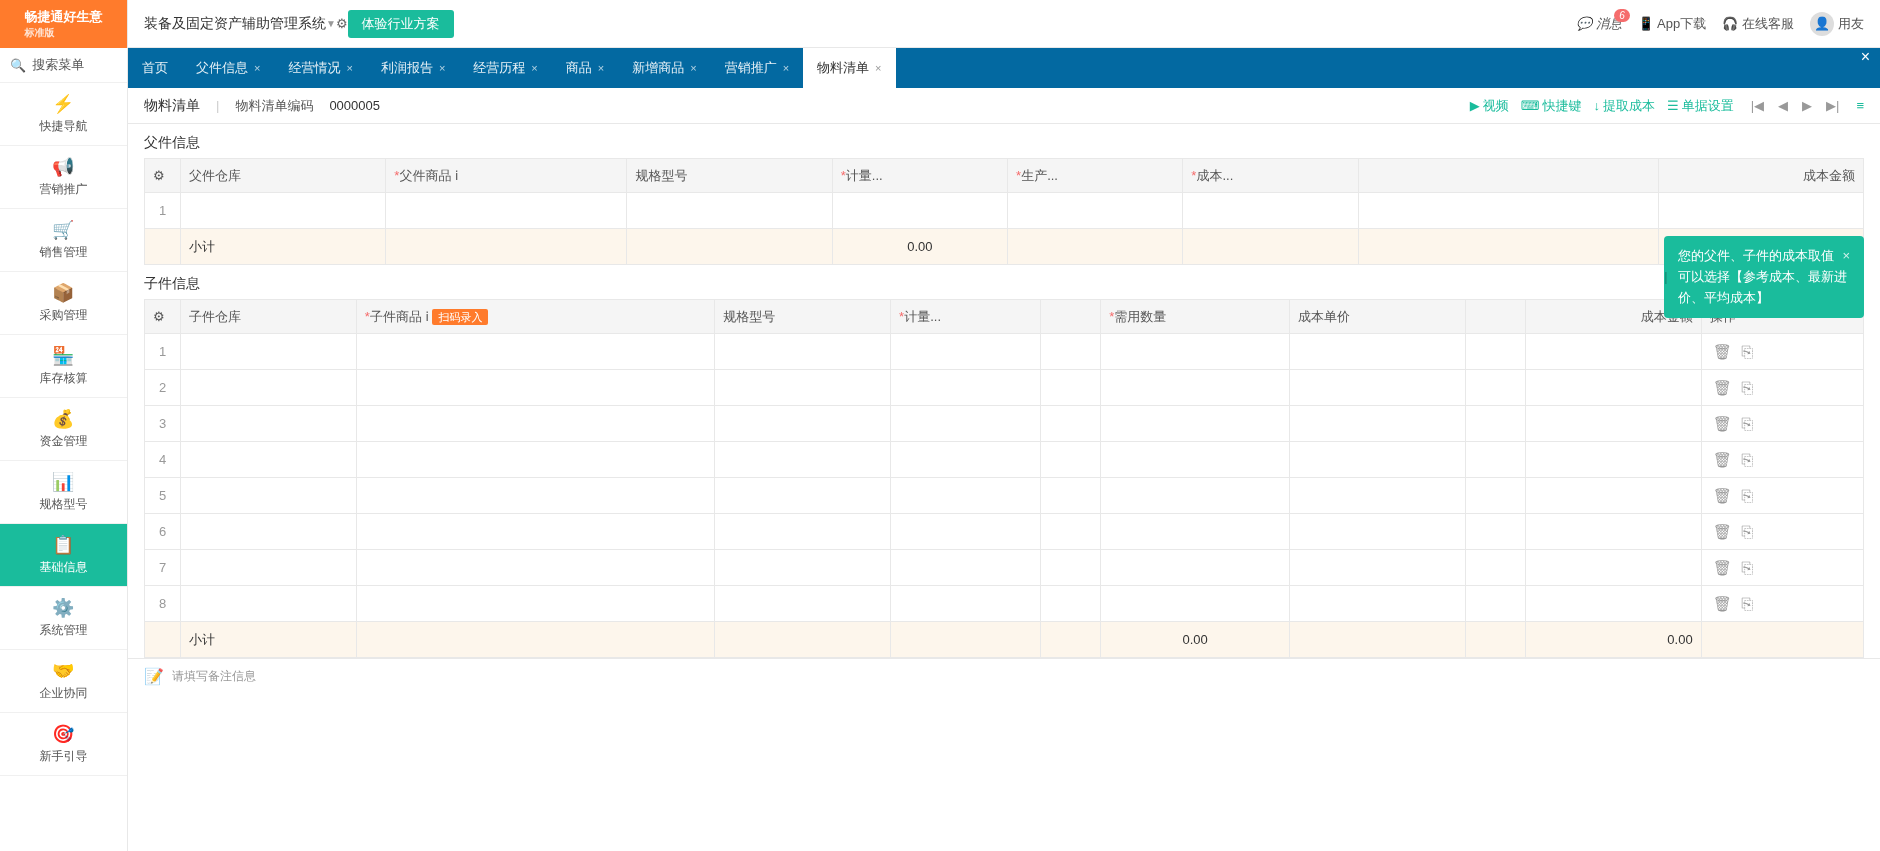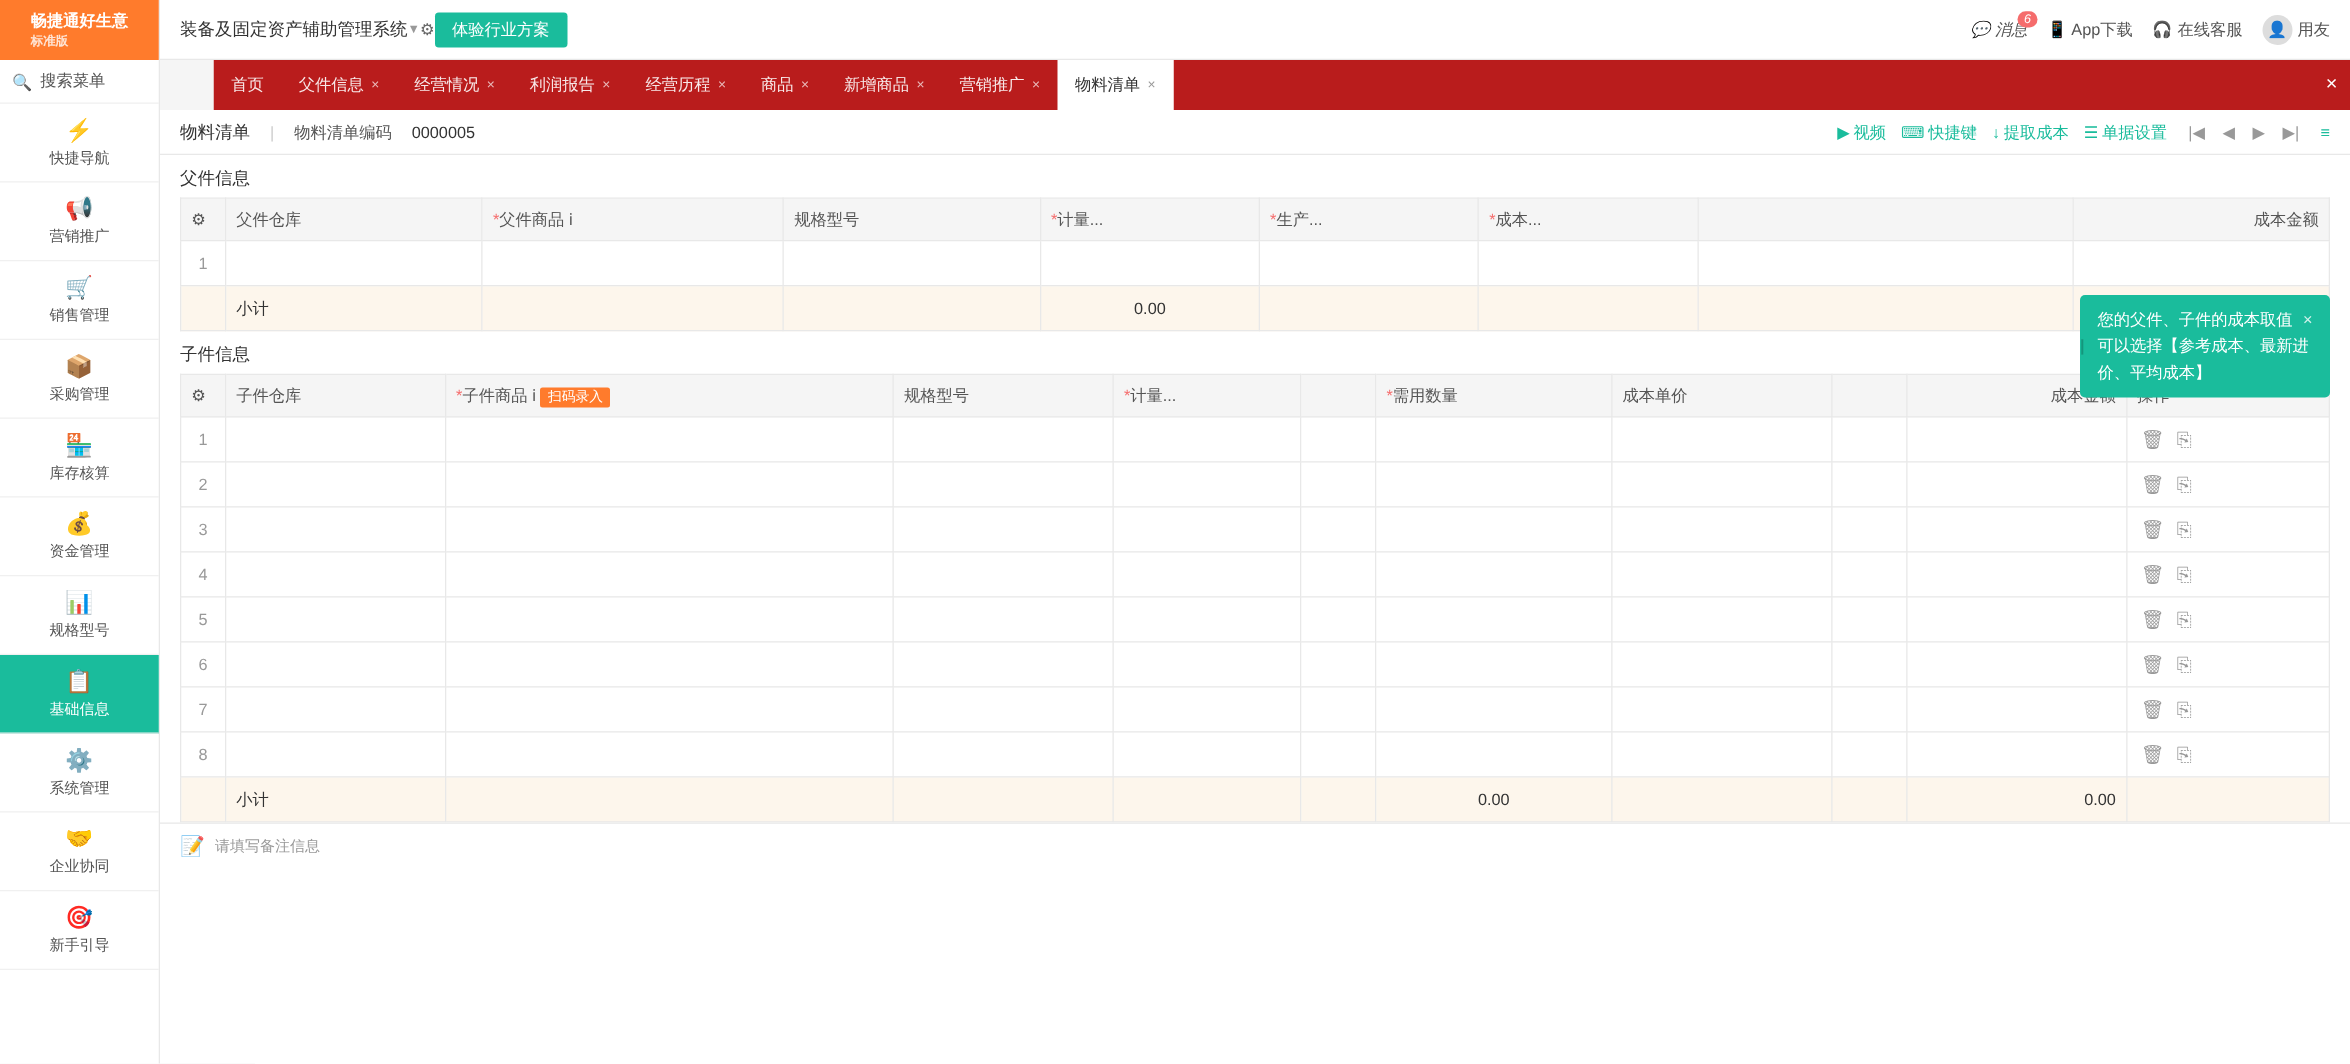--- a/index.html
+++ b/index.html
@@ -106,27 +106,26 @@
       font-size: 10px;
       padding: 1px 4px;
       min-width: 16px;
       text-align: center;
     }
     .user-area { display: flex; align-items: center; gap: 4px; cursor: pointer; }
     .user-avatar { width: 24px; height: 24px; border-radius: 50%; background: #ddd; display: flex; align-items: center; justify-content: center; }
 
     
     .nav-tabs {
-      background: #b91c1c;
-      display: flex;
-      align-items: center;
+      background: #0369a1;
+      display: flex;
+      align-items: flex-start;
       height: 40px;
       flex-shrink: 0;
       overflow: hidden;
-      margin-left: 43px;
     }
     .nav-tab {
       padding: 0 14px;
       height: 40px;
       display: flex;
       align-items: center;
       color: rgba(255,255,255,0.9);
       cursor: pointer;
       font-size: 13px;
       white-space: nowrap;

